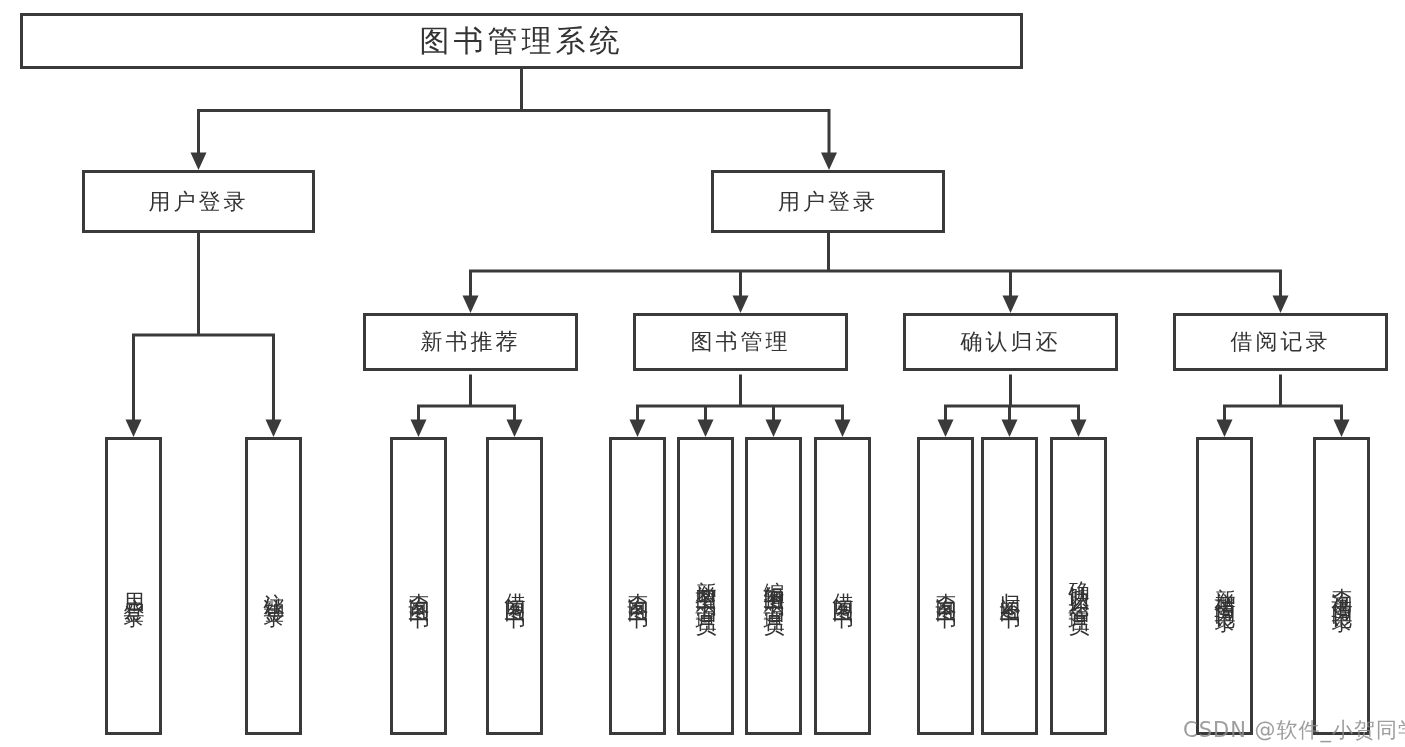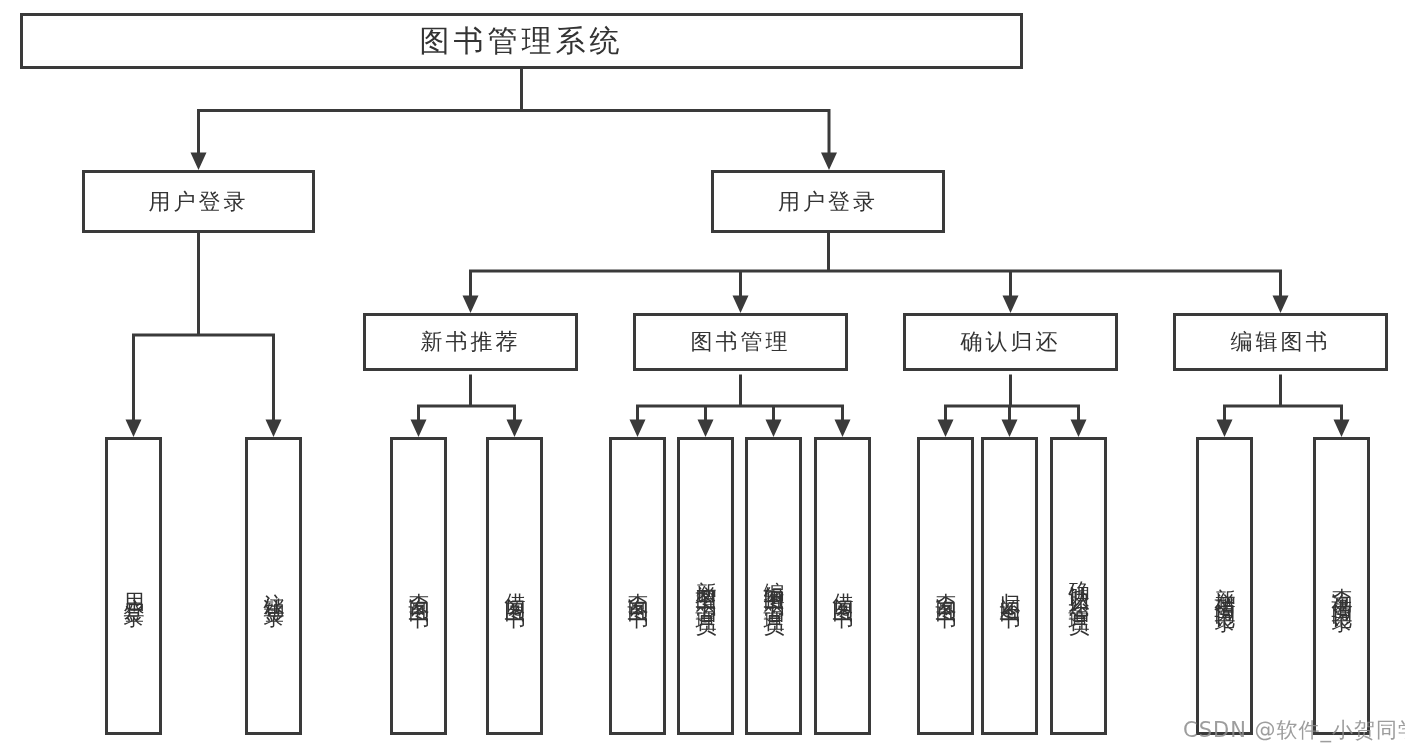--- a/index.html
+++ b/index.html
@@ -145,21 +145,21 @@
   <div class="node h sec" style="left:363px">
     <span>新书推荐</span>
   </div>
   <div class="node h sec" style="left:633px">
     <span>图书管理</span>
   </div>
   <div class="node h sec" style="left:903px">
     <span>确认归还</span>
   </div>
   <div class="node h sec" style="left:1173px">
-    <span>编辑图书</span>
+    <span>借阅记录</span>
   </div>
 
   <div class="node leaf" style="left:105px">
     <span>用户登录</span>
   </div>
   <div class="node leaf" style="left:245px">
     <span>注销登录</span>
   </div>
 
   <div class="node leaf" style="left:390px">

